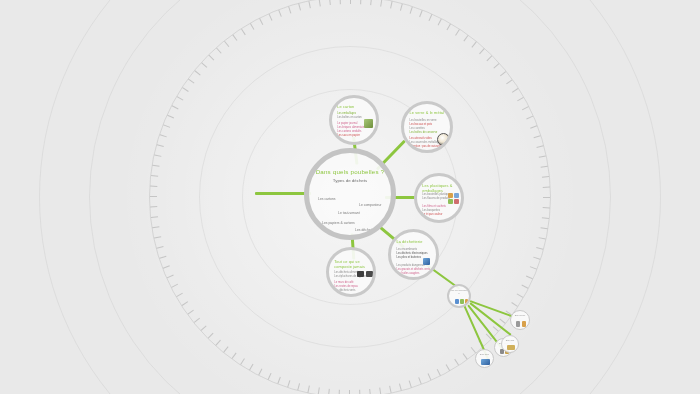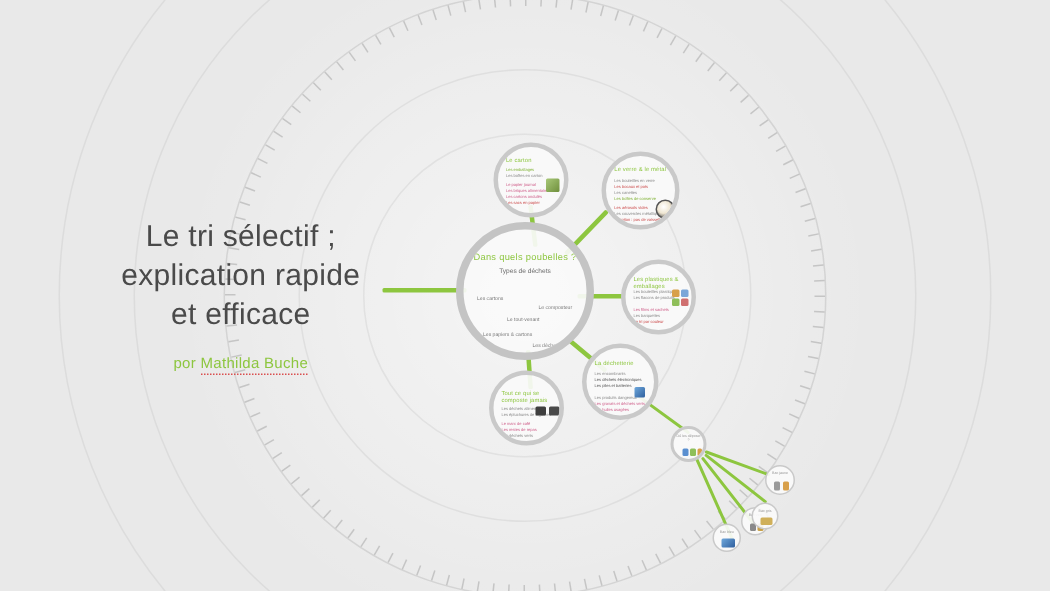--- a/index.html
+++ b/index.html
@@ -240,26 +240,20 @@
   <div class="conn" style="left:385px;top:196px;width:30px;"></div>
   <div class="conn" style="left:352px;top:232px;width:26px;transform:rotate(86deg);"></div>
   <div class="conn" style="left:378px;top:224px;width:34px;transform:rotate(40deg);"></div>
 
   <div class="conn thin" style="left:424px;top:262px;width:44px;transform:rotate(36deg);"></div>
   <div class="conn thin" style="left:470px;top:300px;width:46px;transform:rotate(20deg);"></div>
   <div class="conn thin" style="left:470px;top:302px;width:52px;transform:rotate(38deg);"></div>
   <div class="conn thin" style="left:468px;top:304px;width:58px;transform:rotate(52deg);"></div>
   <div class="conn thin" style="left:464px;top:304px;width:62px;transform:rotate(66deg);"></div>
 
-  <div class="title-block">
-    <div class="title-line">Le tri sélectif ;</div>
-    <div class="title-line">explication rapide</div>
-    <div class="title-line">et efficace</div>
-    <div class="byline"><span>por </span><span class="sp">Mathilda Buche</span></div>
-  </div>
 
   <div class="node hub" style="left:304px;top:148px;width:92px;height:92px;">
     <div class="hub-title">Dans quels poubelles ?</div>
     <div class="hub-sub">Types de déchets</div>
     <div class="hub-item" style="left:9px;top:44px;">Les cartons</div>
     <div class="hub-item" style="left:50px;top:50px;">Le composteur</div>
     <div class="hub-item" style="left:29px;top:58px;">Le tout-venant</div>
     <div class="hub-item" style="left:13px;top:68px;">Les papiers &amp; cartons</div>
     <div class="hub-item" style="left:46px;top:75px;">Les déchets</div>
   </div>

